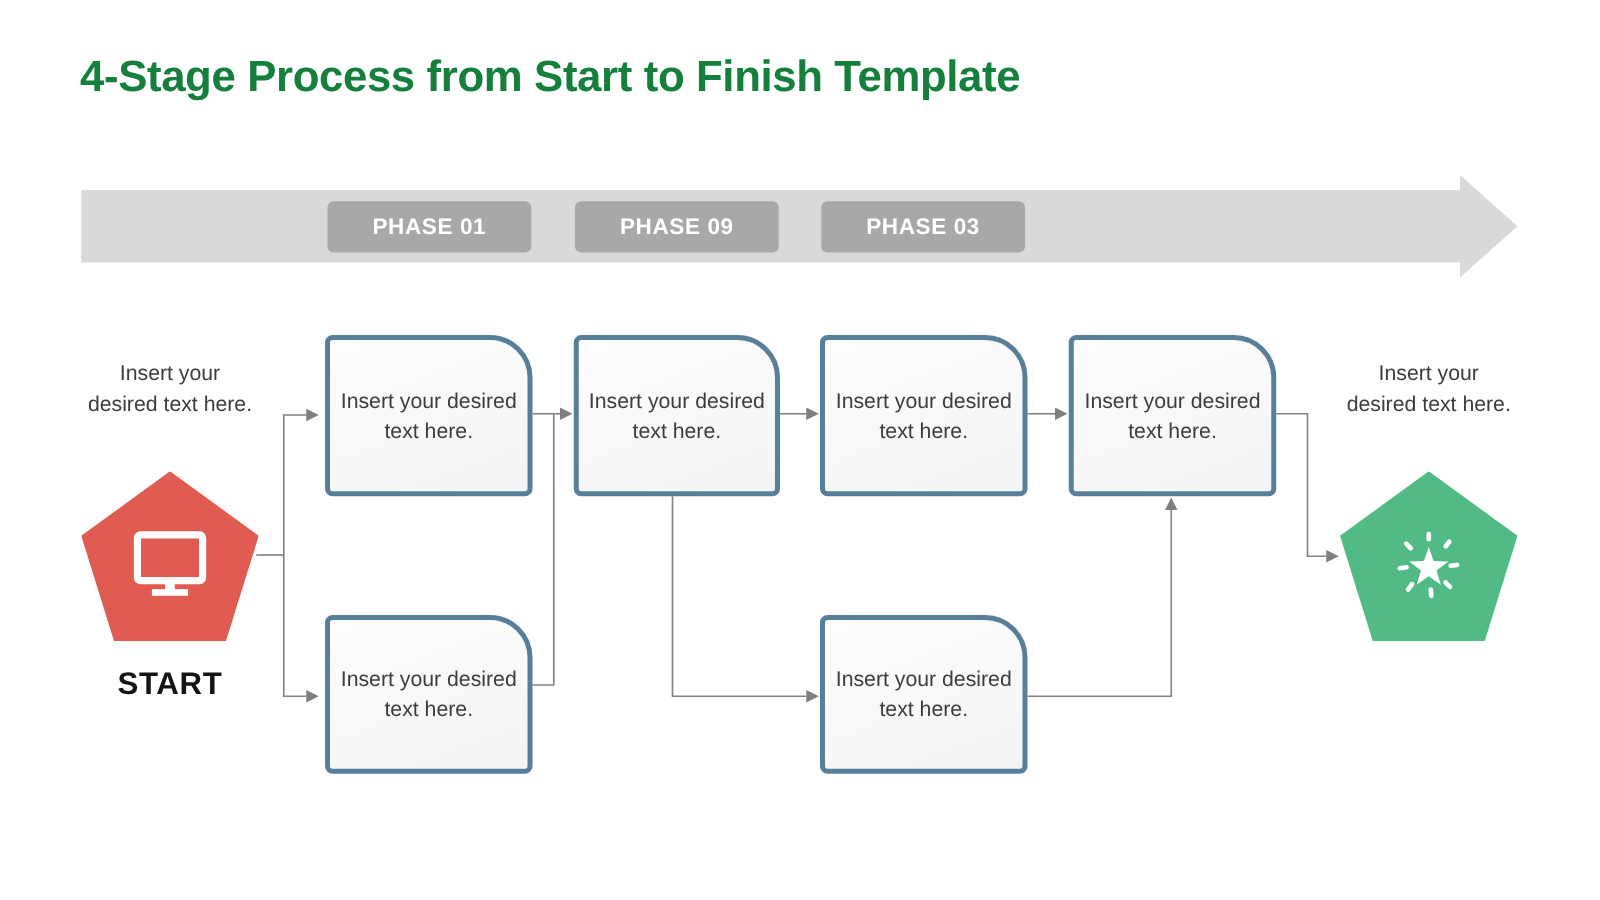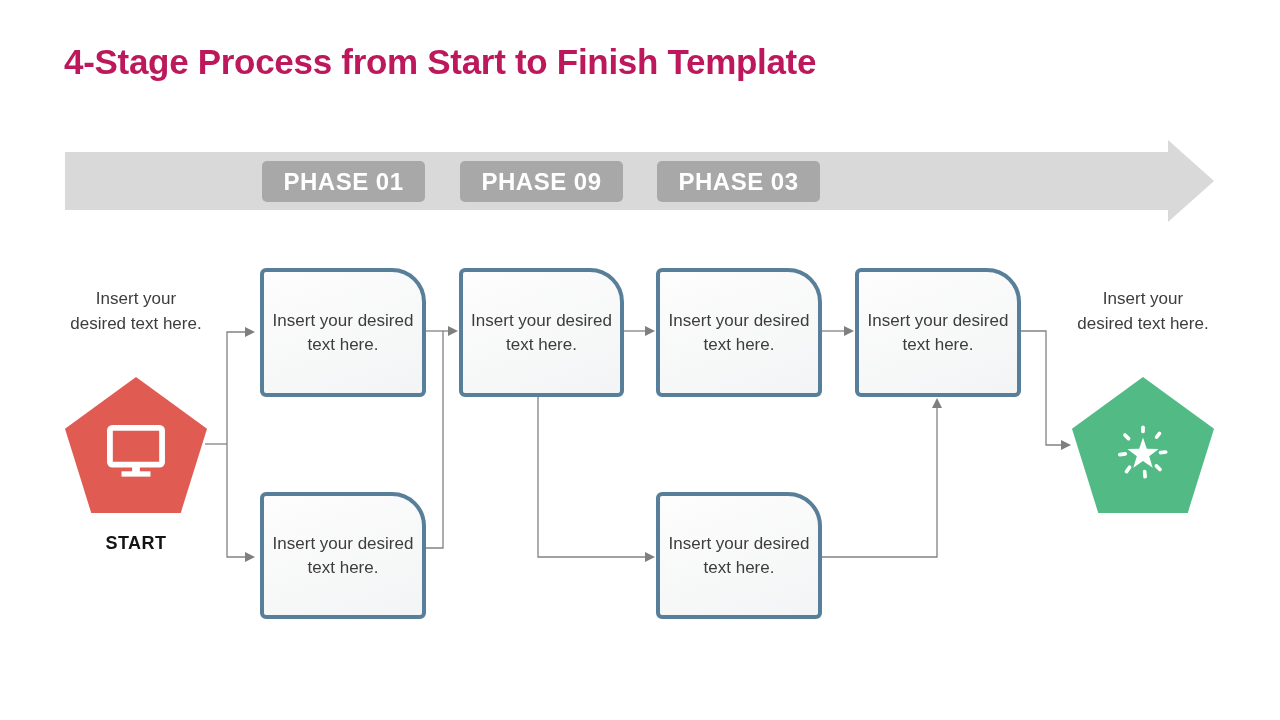--- a/index.html
+++ b/index.html
@@ -1,29 +1,29 @@
 <!DOCTYPE html>
 <html><head>
 <meta charset="utf-8">
 <style>
   * { margin:0; padding:0; box-sizing:border-box; }
   html,body { width:1280px; height:720px; background:#ffffff; overflow:hidden;
               font-family:"Liberation Sans", sans-serif; }
   .canvas { position:absolute; top:0; left:0; width:1280px; height:720px; background:#fff; }
 
   .title { position:absolute; left:64px; top:42px; font-size:35px; font-weight:600;
-           color:#be185d; letter-spacing:-0.3px; }
+           color:#15803d; letter-spacing:-0.3px; }
 
   
   .band { position:absolute; left:65px; top:152px; width:1103px; height:58px; background:#d9d9d9; }
   .band-head { position:absolute; left:1168px; top:140px; width:0; height:0;
                border-top:41px solid transparent; border-bottom:41px solid transparent;
                border-left:46px solid #d9d9d9; }
   .chip { position:absolute; top:161px; height:41px; width:163px; background:#a8a8a8;
-          border-radius:5px; color:#ffffff; font-weight:bold; font-size:24px;
+          border-radius:5px; color:#ffffff; font-weight:bold; font-size:18px;
           display:flex; align-items:center; justify-content:center; letter-spacing:0.5px; }
   .chip1{ left:262px; } .chip2{ left:460px; } .chip3{ left:657px; } .chip4{ left:855px; }
 
   
   .pbox { position:absolute; width:166px; height:129px; border:4px solid #587f9a;
           border-radius:6px 34px 6px 6px;
           background:linear-gradient(160deg,#fdfdfd 0%,#f3f4f5 100%);
           display:flex; align-items:center; justify-content:center; text-align:center;
           font-size:17px; color:#3d3d3d; line-height:1.4; padding:8px; }
   .b1{ left:260px; top:268px; } .b2{ left:459px; top:268px; width:165px; }
@@ -32,21 +32,21 @@
 
   
   .pent { position:absolute; width:142px; height:136px;
           clip-path:polygon(50% 0%, 100% 38%, 81.5% 100%, 18.5% 100%, 0% 38%);
           display:flex; align-items:center; justify-content:center; }
   .pent-start { left:65px; top:377px; background:#e05b51; }
   .pent-finish { left:1072px; top:377px; background:#52ba84; }
   .pent svg { margin-top:14px; }
 
   .cap-label { position:absolute; top:533px; width:142px; text-align:center;
-               font-size:18px; font-weight:bold; color:#141414; letter-spacing:0.5px; }
+               font-size:25px; font-weight:bold; color:#141414; letter-spacing:0.5px; }
   .cap-start { left:65px; } .cap-finish { left:1072px; }
 
   .note { position:absolute; top:287px; width:132px; text-align:center; font-size:17px;
           color:#3d3d3d; line-height:1.45; }
   .note-left { left:70px; } .note-right { left:1077px; }
 
   .connectors { position:absolute; left:0; top:0; pointer-events:none; }
 </style>
 </head>
 <body>

